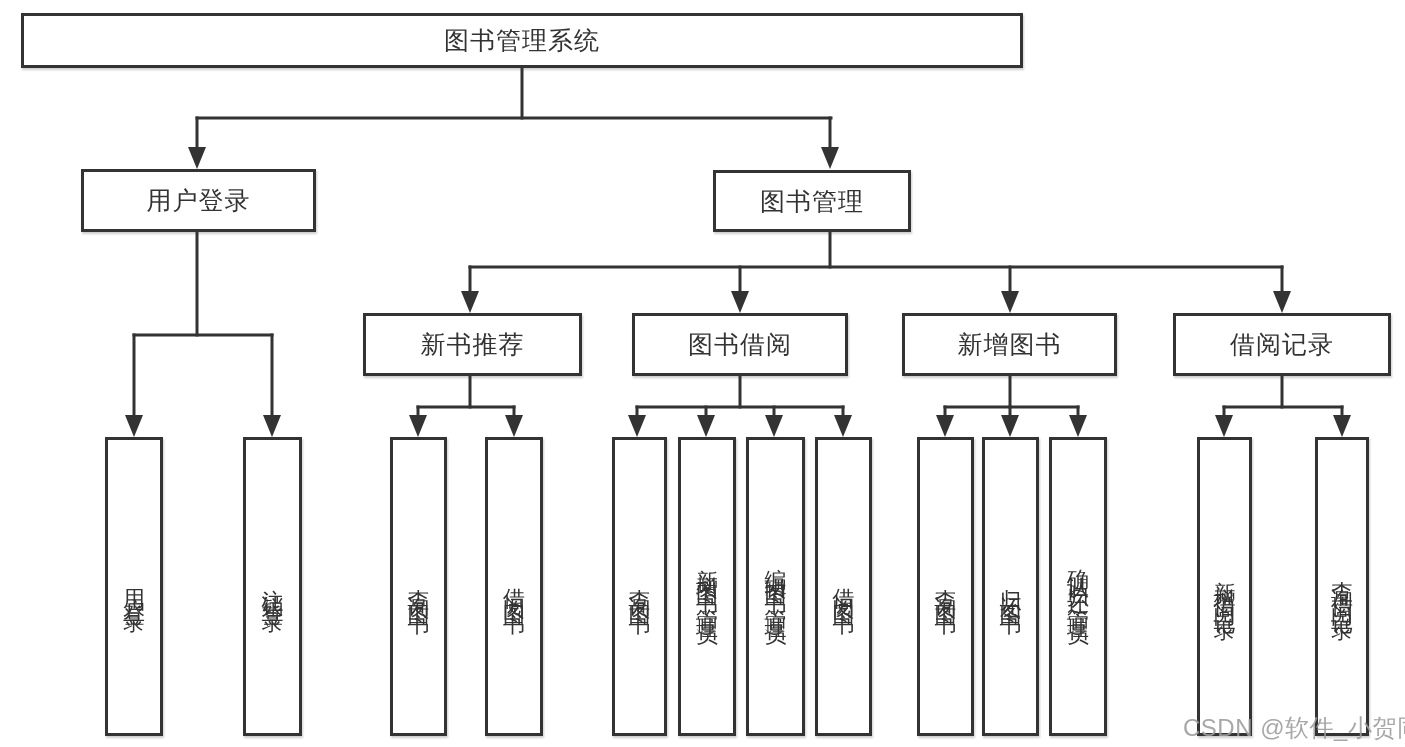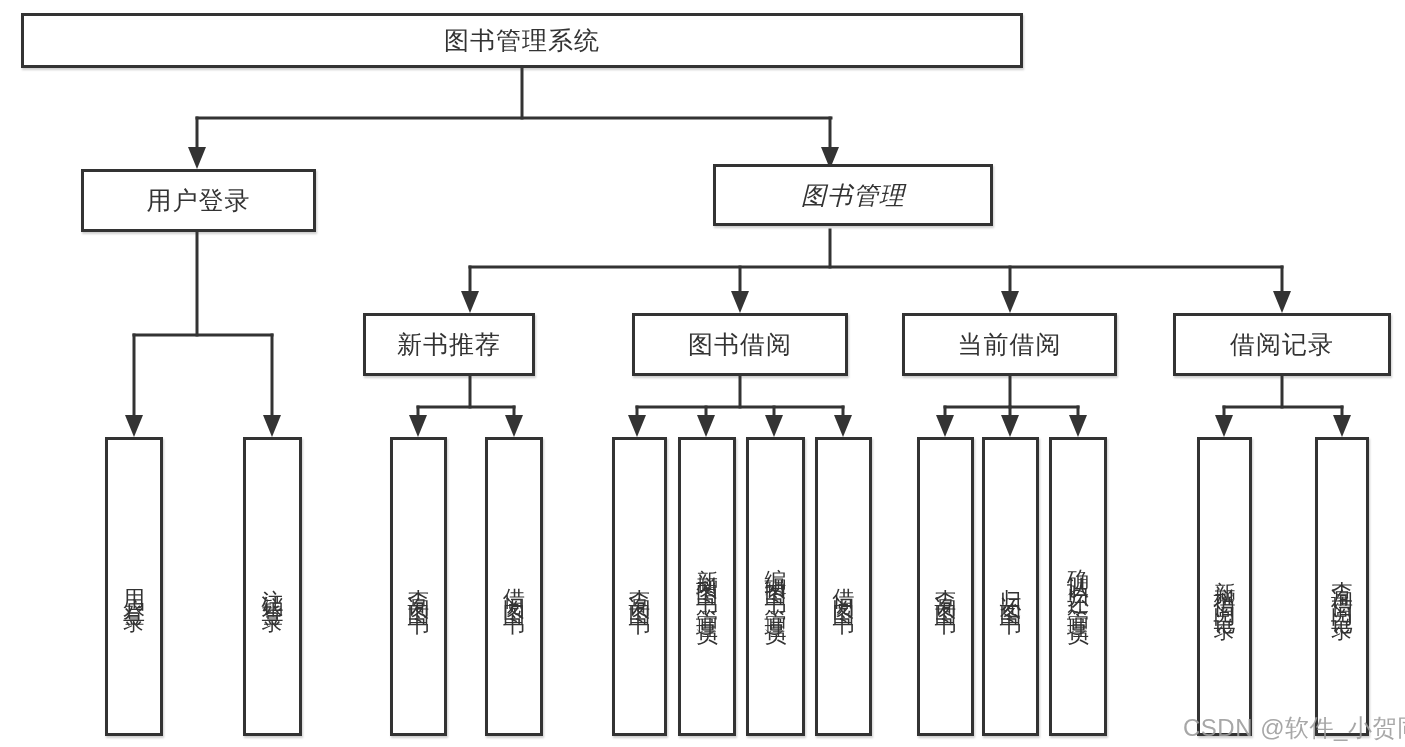--- a/index.html
+++ b/index.html
@@ -123,32 +123,32 @@
     </g>
   </svg>
 
   <div class="node" style="left:21px; top:13px; width:1002px; height:55px;">
     <span class="h-label">图书管理系统</span>
   </div>
 
   <div class="node" style="left:81px; top:169px; width:235px; height:63px;">
     <span class="h-label">用户登录</span>
   </div>
-  <div class="node" style="left:713px; top:164px; width:280px; height:62px;font-style:italic;">
+  <div class="node" style="left:713px; top:170px; width:198px; height:62px;">
     <span class="h-label">图书管理</span>
   </div>
 
-  <div class="node" style="left:363px; top:313px; width:172px; height:63px;">
+  <div class="node" style="left:363px; top:313px; width:219px; height:63px;">
     <span class="h-label">新书推荐</span>
   </div>
   <div class="node" style="left:632px; top:313px; width:216px; height:63px;justify-content:center;">
     <span class="h-label">图书借阅</span>
   </div>
   <div class="node" style="left:902px; top:313px; width:215px; height:63px;">
-    <span class="h-label">当前借阅</span>
+    <span class="h-label">新增图书</span>
   </div>
   <div class="node" style="left:1173px; top:313px; width:218px; height:63px;">
     <span class="h-label">借阅记录</span>
   </div>
 
   <div class="node" style="left:105px; top:437px; width:58px; height:299px;">
     <span class="v-label">用户登录</span>
   </div>
   <div class="node" style="left:243px; top:437px; width:59px; height:299px;">
     <span class="v-label">注销登录</span>

